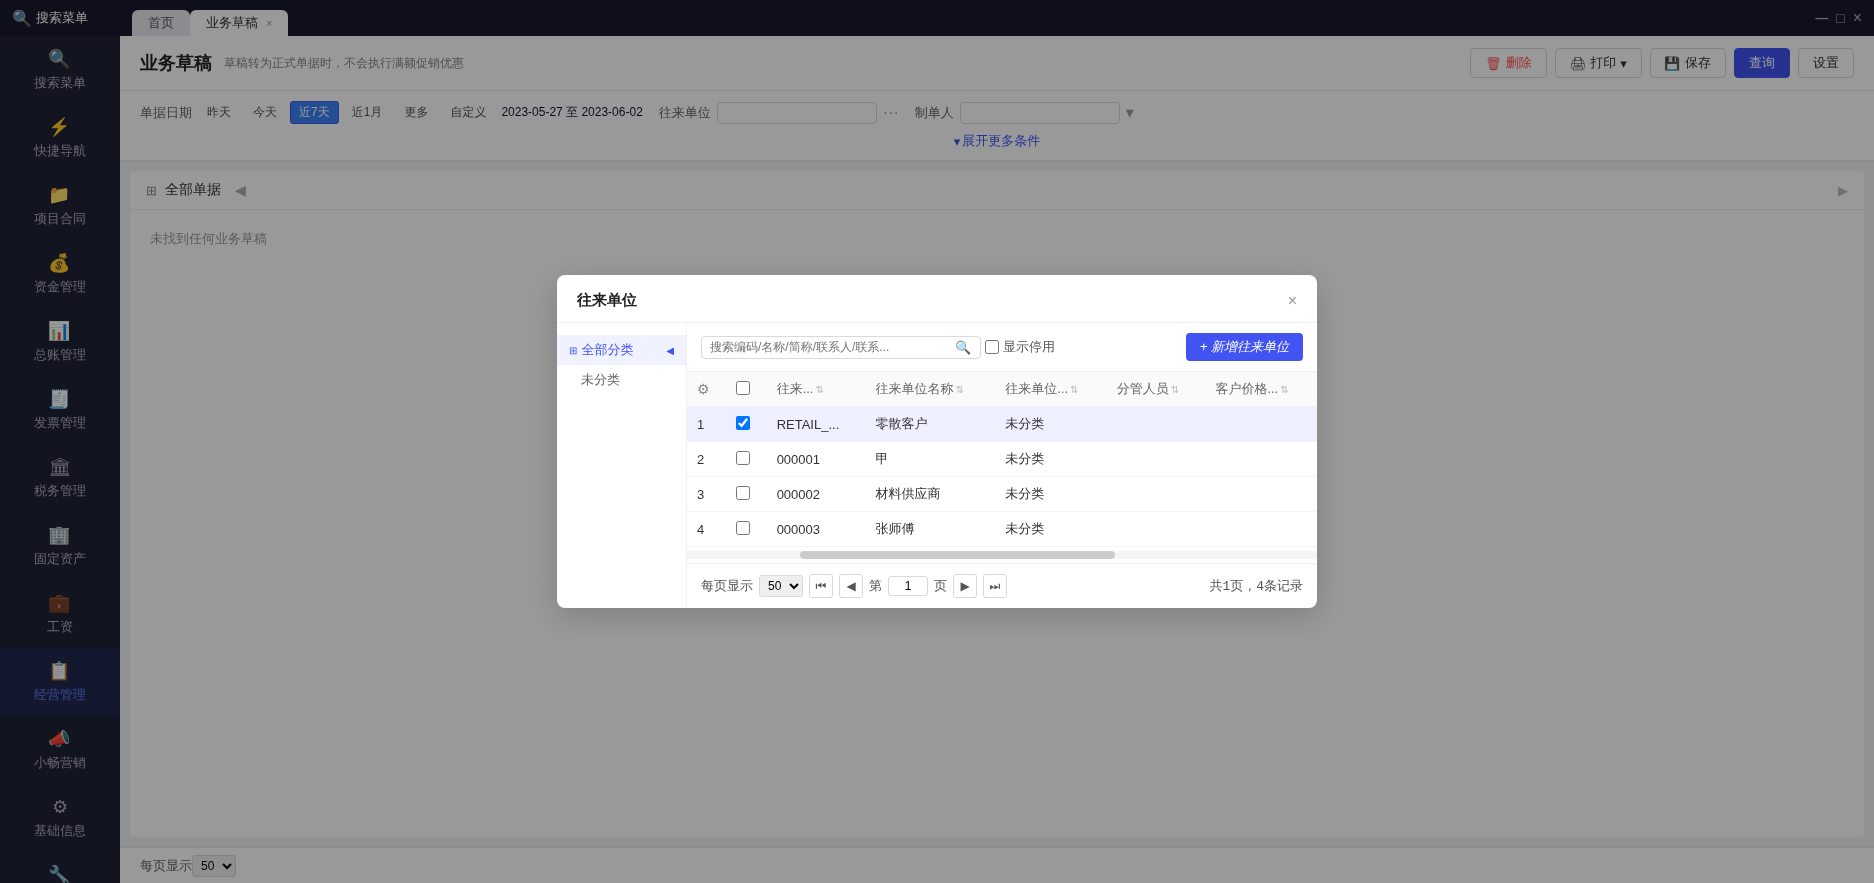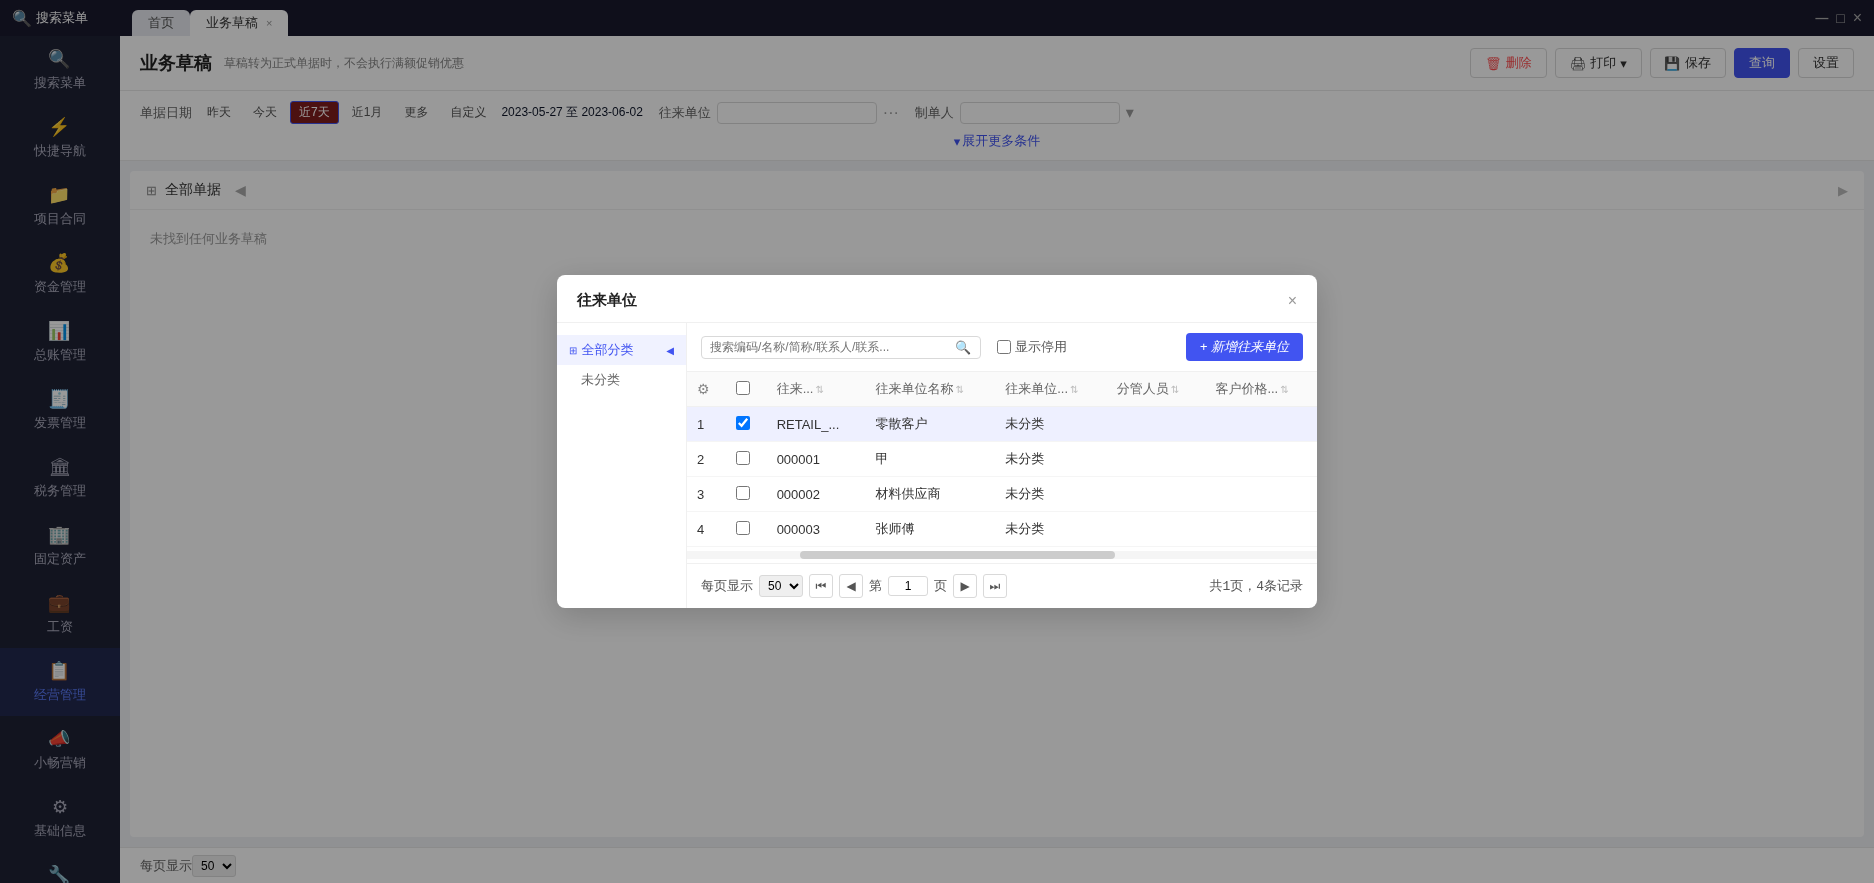--- a/index.html
+++ b/index.html
@@ -35,21 +35,21 @@
     .btn.primary { background: #4154f1; color: #fff; border-color: #4154f1; }
     .btn.danger { color: #ff4d4f; }
 
     
     .filter-area { background: #fff; padding: 10px 20px; border-bottom: 1px solid #e8e8e8; flex-shrink: 0; }
     .filter-row { display: flex; align-items: center; gap: 16px; flex-wrap: wrap; }
     .filter-item { display: flex; align-items: center; gap: 6px; font-size: 12px; color: #555; }
     .filter-label { color: #666; }
     .date-btns { display: flex; gap: 4px; }
     .date-btn { padding: 2px 8px; border-radius: 3px; cursor: pointer; font-size: 12px; border: 1px solid transparent; color: #555; }
-    .date-btn.active { background: #7f1d1d; color: #fff; border-color: #4154f1; }
+    .date-btn.active { background: #3b82f6; color: #fff; border-color: #4154f1; }
     .date-range { font-size: 12px; color: #0f172a; }
     .filter-input { border: 1px solid #d9d9d9; border-radius: 4px; padding: 3px 8px; font-size: 12px; width: 160px; color: #333; }
     .expand-btn { color: #4154f1; cursor: pointer; font-size: 12px; display: flex; align-items: center; gap: 2px; }
 
     
     .list-area { background: #fff; margin: 10px; flex: 1; display: flex; flex-direction: column; overflow: hidden; border-radius: 4px; }
     .list-header { padding: 10px 16px; display: flex; align-items: center; gap: 8px; border-bottom: 1px solid #f0f0f0; }
     .list-title { font-size: 14px; font-weight: 500; color: #333; }
     .list-toolbar { margin-left: auto; display: flex; gap: 8px; }
 
@@ -65,21 +65,21 @@
     
     
     .dialog-sidebar { width: 130px; border-right: 1px solid #f0f0f0; padding: 12px 0; flex-shrink: 0; }
     .cat-item { padding: 6px 12px; cursor: pointer; font-size: 13px; color: #333; display: flex; align-items: center; gap: 4px; }
     .cat-item.active { color: #4154f1; background: #f0f2ff; }
     .cat-arrow { color: #4154f1; font-size: 10px; }
     .cat-sub { padding-left: 24px; color: #666; font-size: 12px; }
 
     
     .dialog-main { flex: 1; display: flex; flex-direction: column; overflow: hidden; }
-    .dialog-toolbar { padding: 10px 14px; display: flex; align-items: center; gap: 16px; border-bottom: 1px solid #f0f0f0; }
+    .dialog-toolbar { padding: 10px 14px; display: flex; align-items: center; gap: 4px; border-bottom: 1px solid #f0f0f0; }
     .search-box { display: flex; align-items: center; border: 1px solid #d9d9d9; border-radius: 4px; padding: 3px 8px; gap: 4px; flex: 1; max-width: 280px; }
     .search-input { border: none; outline: none; font-size: 12px; width: 100%; color: #333; }
     .show-disabled { display: flex; align-items: center; gap: 4px; font-size: 12px; color: #555; cursor: pointer; }
     .add-btn { margin-left: auto; padding: 5px 14px; background: #4154f1; color: #fff; border: none; border-radius: 4px; cursor: pointer; font-size: 13px; display: flex; align-items: center; gap: 4px; font-style: italic; }
 
     .dialog-table { flex: 1; overflow-y: auto; }
     .dtable { width: 100%; border-collapse: collapse; font-size: 12px; }
     .dtable th { padding: 8px 10px; background: #fafafa; border-bottom: 1px solid #f0f0f0; color: #666; font-weight: 500; text-align: left; white-space: nowrap; }
     .dtable td { padding: 8px 10px; border-bottom: 1px solid #f5f5f5; color: #333; white-space: nowrap; }
     .dtable tr.selected td { background: #eef0ff; }

